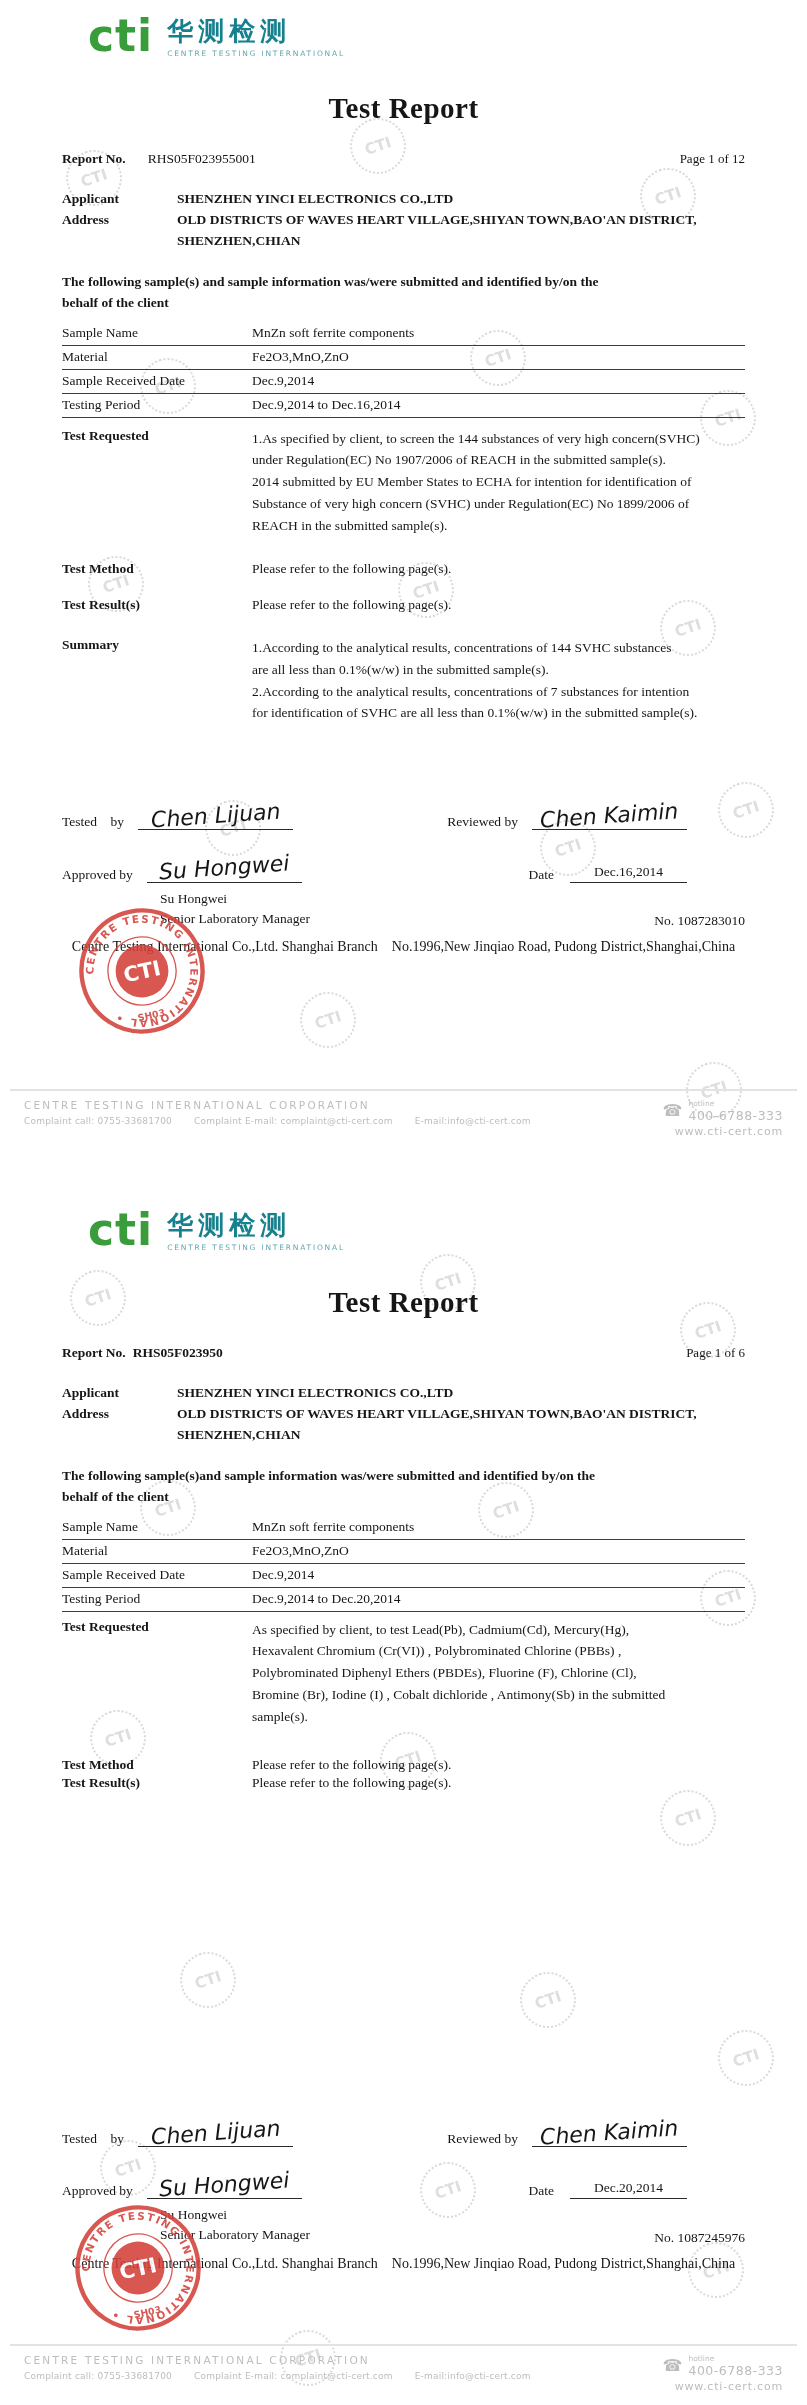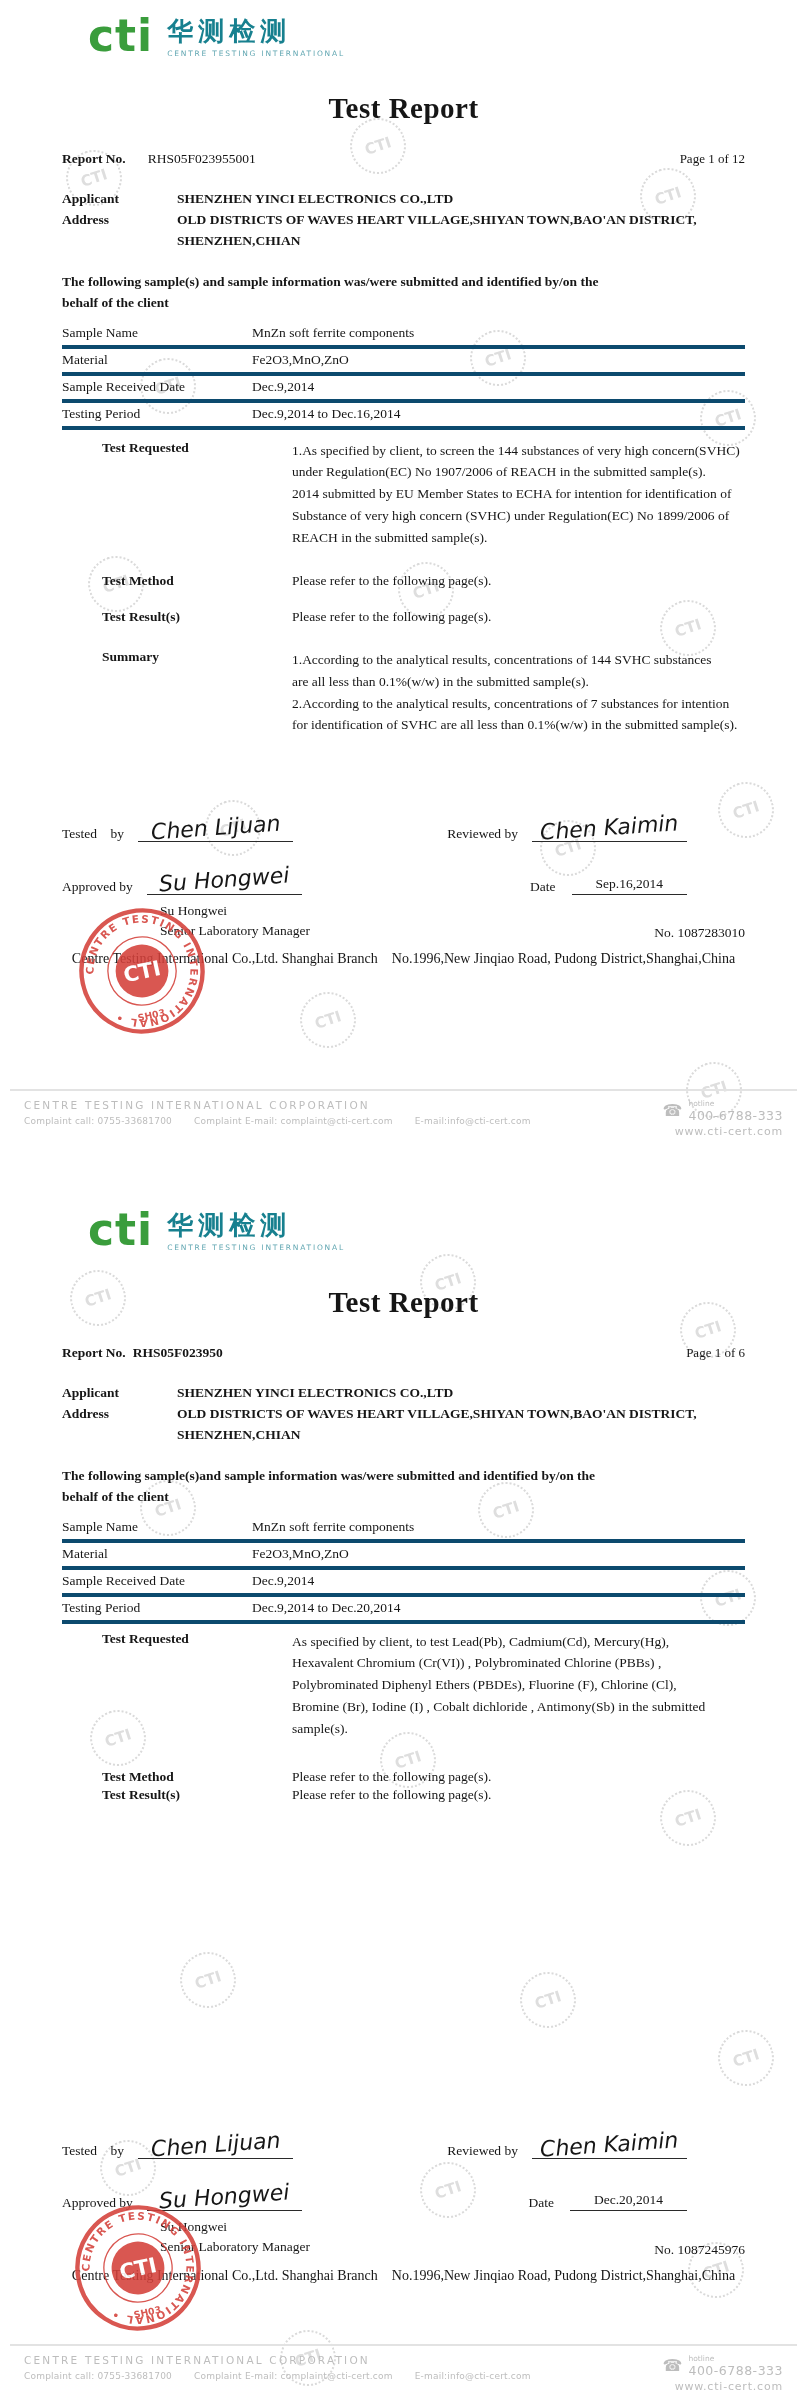--- a/index.html
+++ b/index.html
@@ -35,24 +35,24 @@
 
   .applicant-block { margin-top: 22px; font-size: 13.5px; line-height: 1.55; }
   .kv { display: flex; }
   .kv .k { flex: 0 0 115px; font-weight: bold; }
   .kv .v { font-weight: bold; }
   .block-line { display: block; }
 
   .intro { margin-top: 20px; font-weight: bold; font-size: 13.5px; line-height: 1.55; }
 
   .info-table { margin-top: 8px; font-size: 13.5px; }
-  .info-row { display: flex; padding: 3px 0 4px; border-bottom: 4px solid #0c4a6e; }
+  .info-row { display: flex; padding: 3px 0 4px; border-bottom: 1px solid #0c4a6e; }
   .info-row .k { flex: 0 0 190px; }
 
-  .section { display: flex; font-size: 13.5px; margin-left: 40px; }
+  .section { display: flex; font-size: 13.5px; }
   .section .k { flex: 0 0 190px; font-weight: bold; }
   .section .v { flex: 1; }
   .tline { line-height: 1.62; }
   .sup { font-size: 9px; vertical-align: super; }
   .sec-tr { margin-top: 10px; }
   .sec-method { margin-top: 24px; }
   .sec-result { margin-top: 20px; }
   .sec-summary { margin-top: 24px; }
   .p2 .sec-tr2 { margin-top: 4px; padding: 3px 0; }
   .p2 .sec-method { margin-top: 26px; }
@@ -235,21 +235,21 @@
       </div>
     </div>
 
     <div class="sig-row r2">
       <div class="sig-group">
         <span>Approved by</span>
         <span class="sigline"><span class="hand">Su Hongwei</span></span>
       </div>
       <div class="sig-group right">
         <span>Date</span>
-        <span class="uline">Sep.16,2014</span>
+        <span class="uline">Dec.16,2014</span>
       </div>
     </div>
 
     <div class="names-row">
       <div class="names-left">
         <div>Su Hongwei</div>
         <div>Senior Laboratory Manager</div>
       </div>
       <div class="cert-no">No. 1087283010</div>
     </div>

